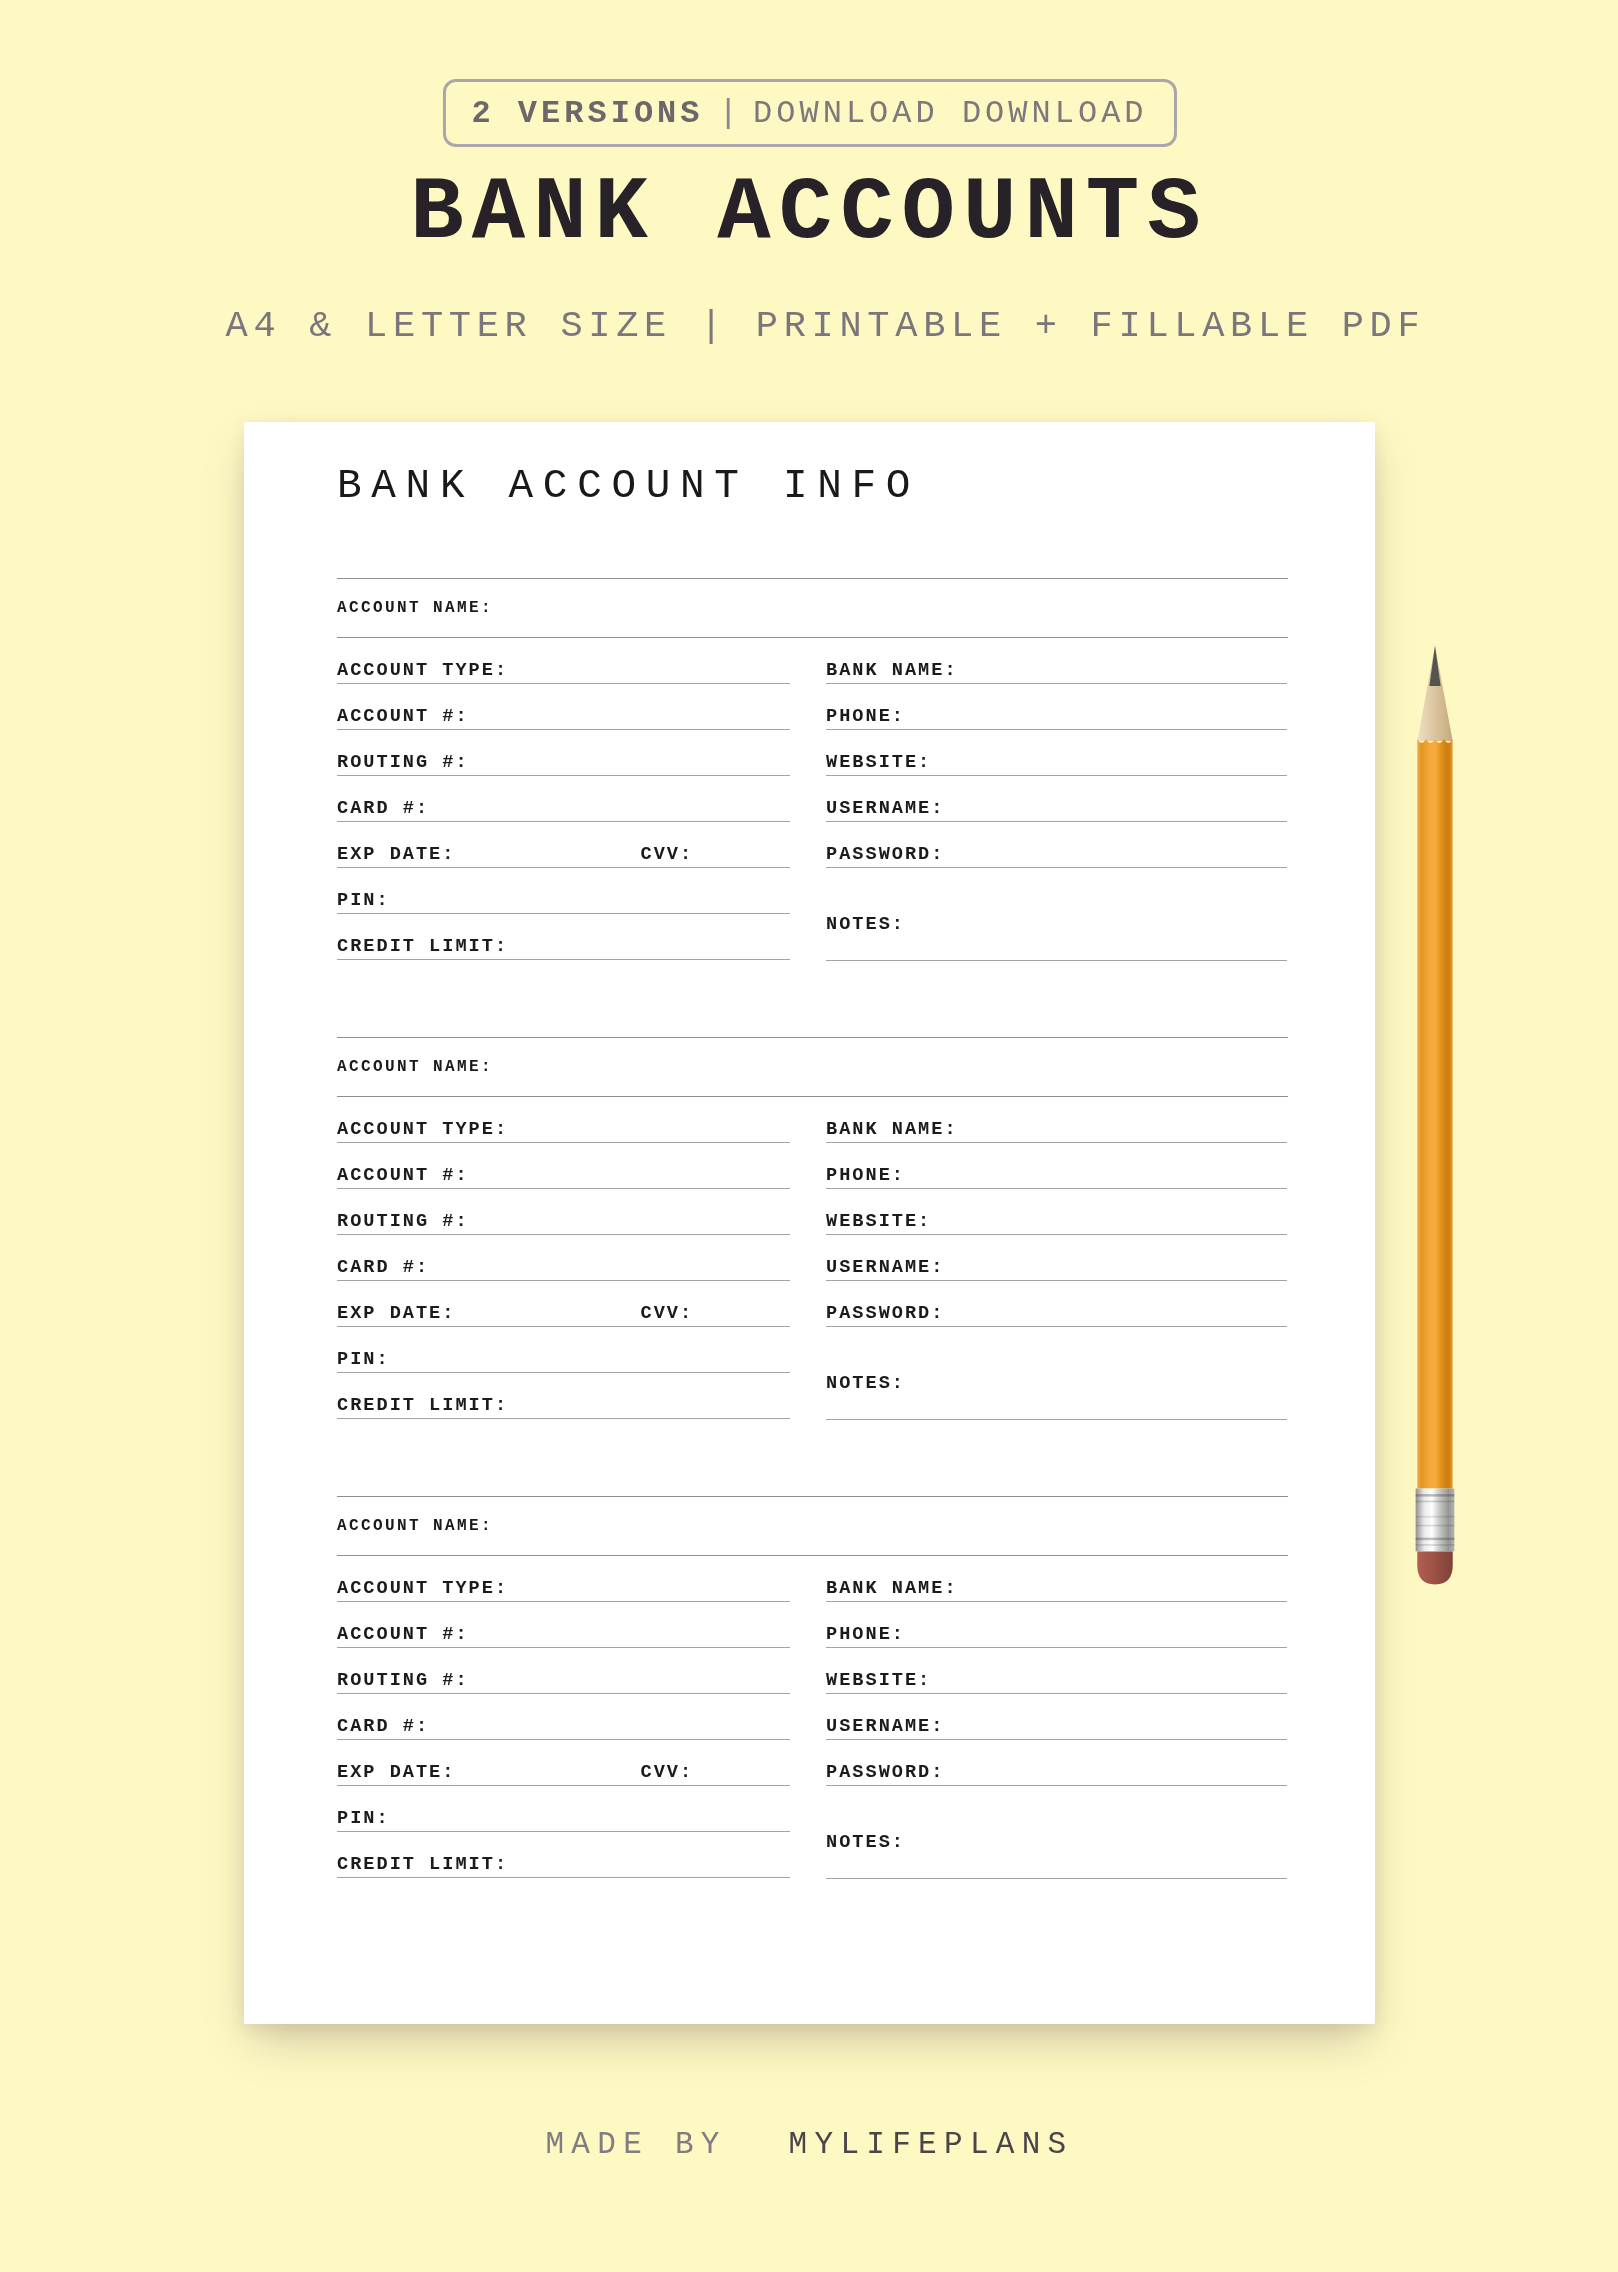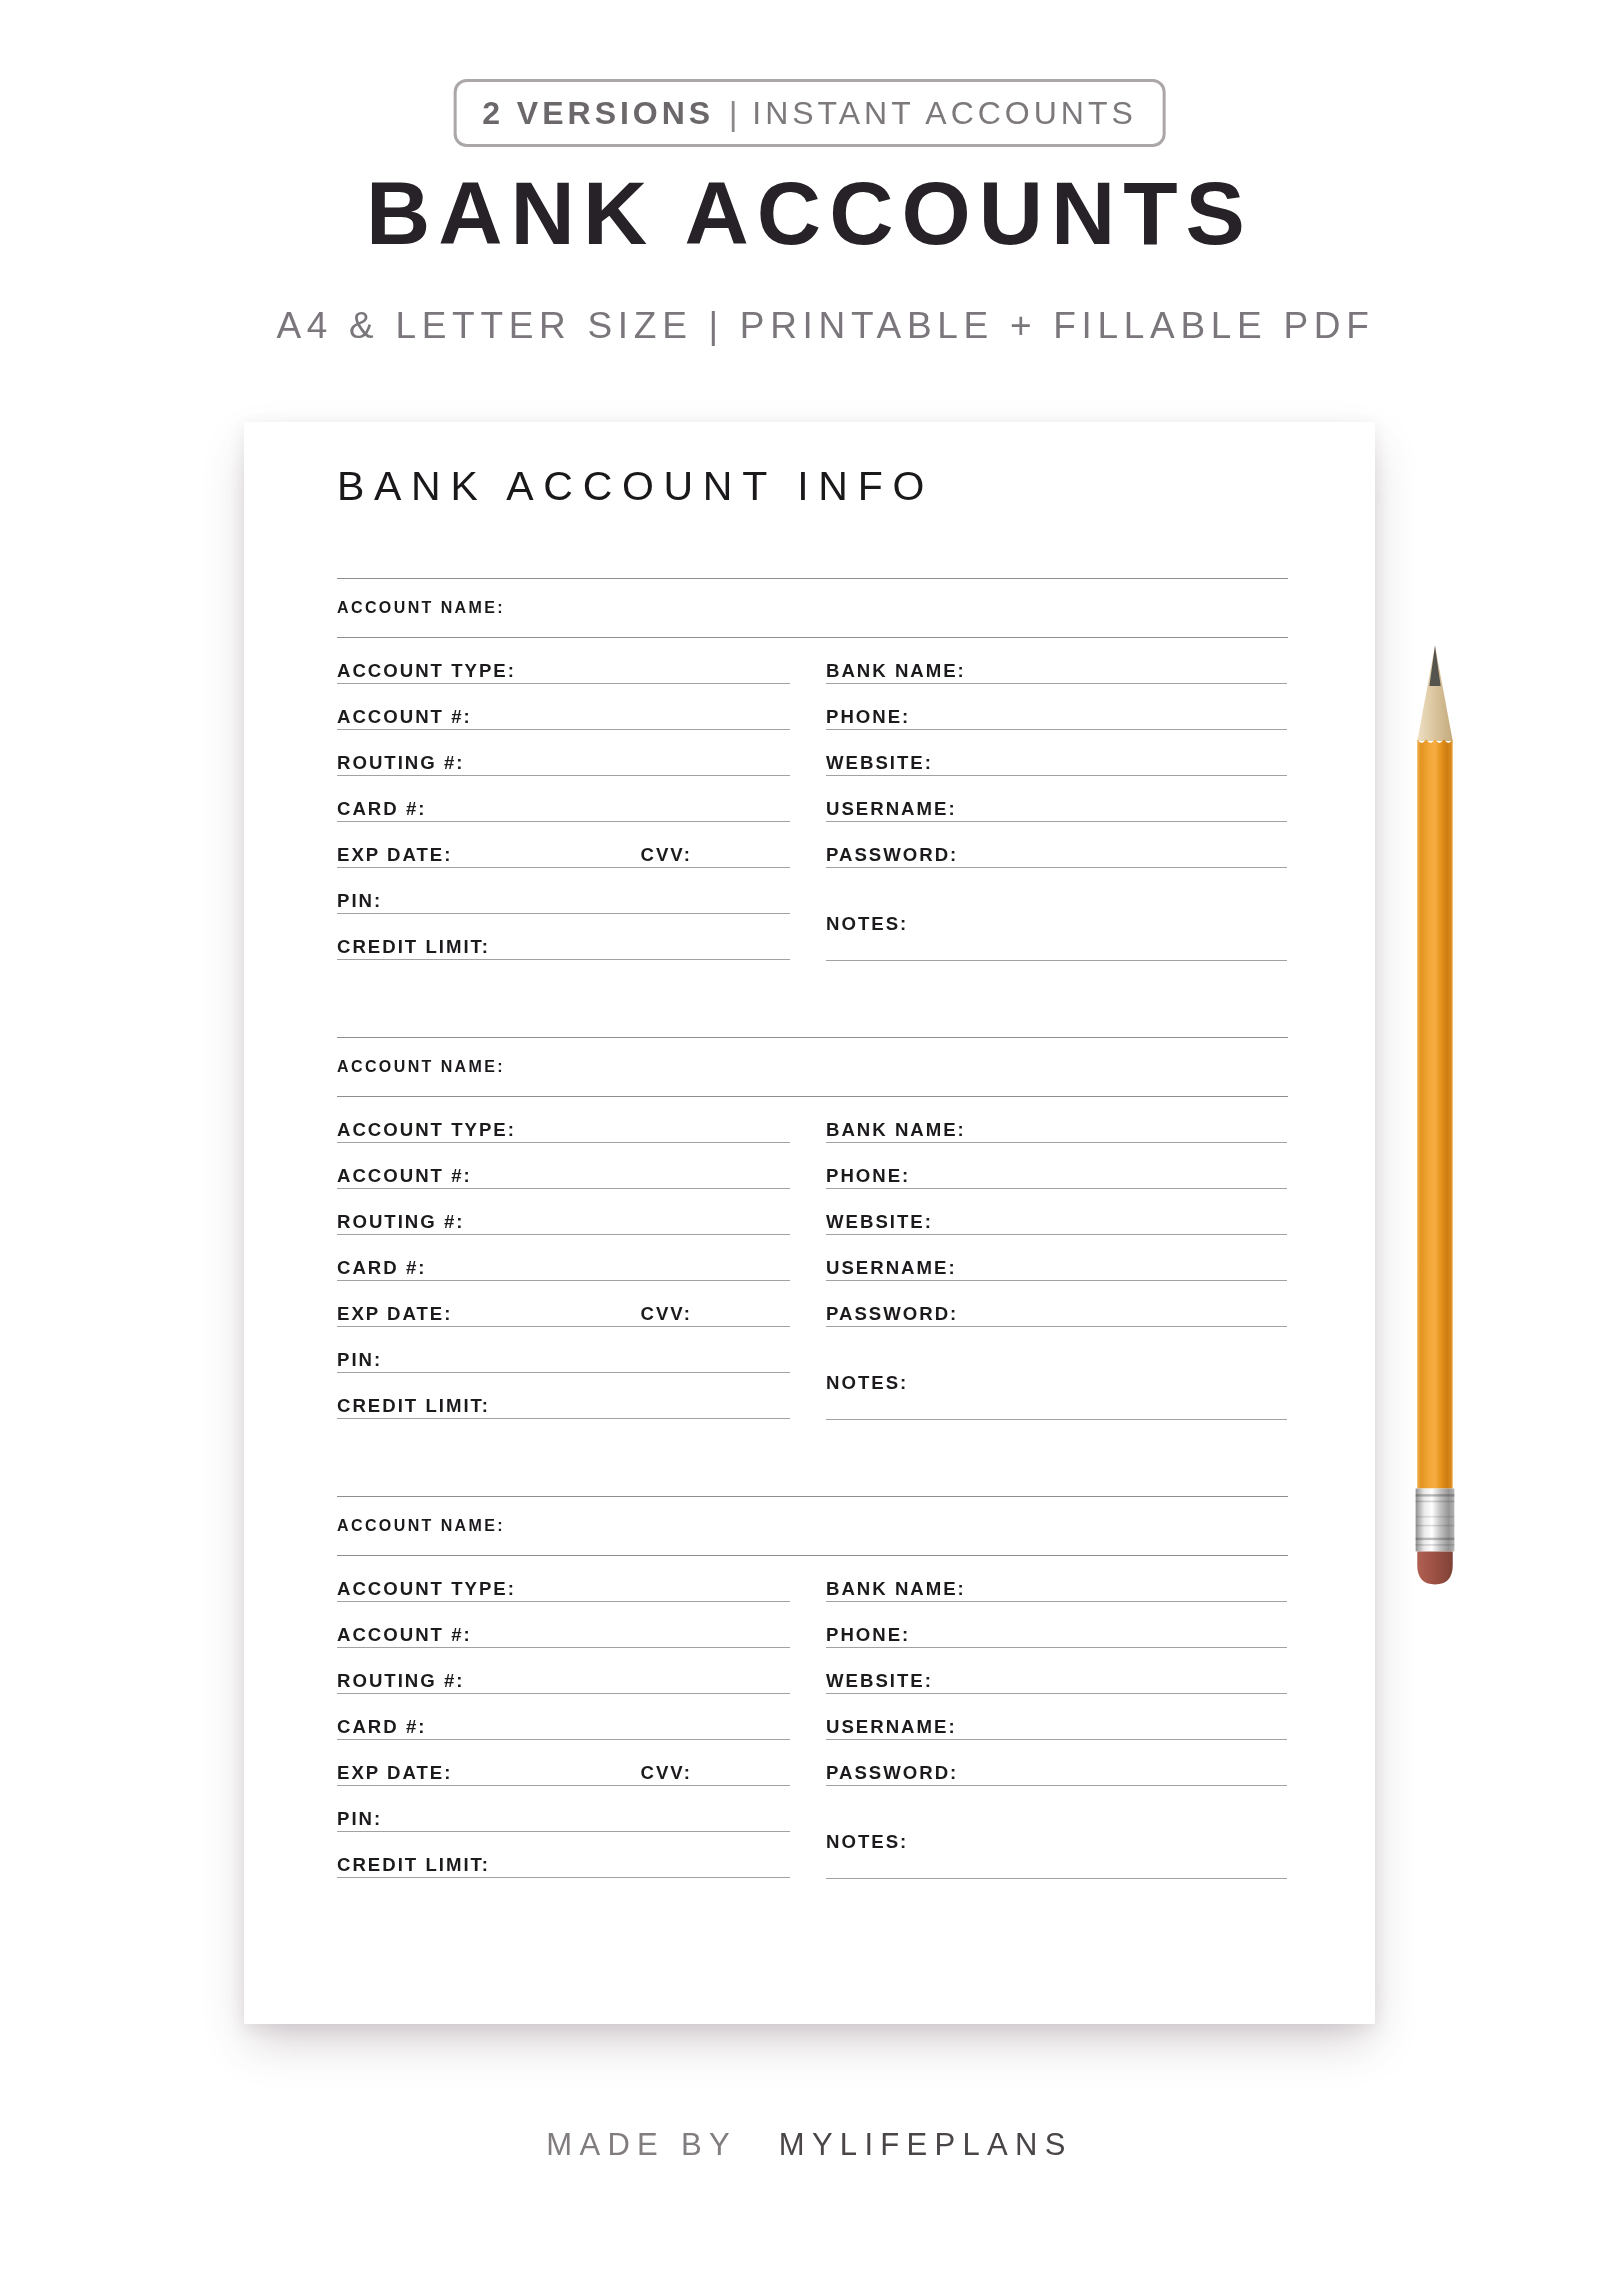--- a/index.html
+++ b/index.html
@@ -1,21 +1,21 @@
 <!DOCTYPE html>
 <html style="font-size:13px"><head>
 <meta charset="utf-8">
 <style>
   html,body{margin:0;padding:0;background:#e8e2e5;}
   .canvas{
     position:relative;
     width:1619px;height:2273px;
-    background:#ffffff;
+    background:#fef9c3;
     overflow:hidden;
-    font-family:Liberation Sans, sans-serif;
+    font-family:Liberation Mono, monospace;
   }
   
   .badge{
     position:absolute;top:79px;left:50%;transform:translateX(-50%);
     height:68px;box-sizing:border-box;
     display:inline-flex;align-items:center;
     border:3.2px solid #aba6a9;border-radius:13px;
     padding:0 26px;white-space:nowrap;
   }
   .badge .v{font-size:32px;font-weight:700;letter-spacing:4px;color:#6c676b;}
@@ -74,21 +74,21 @@
   .footer .brand{font-weight:400;color:#4a4549;margin-left:10px;}
 </style>
 </head>
 <body>
 
 <div class="canvas">
 
   <div class="badge">
     <span class="v">2 VERSIONS</span>
     <span class="sep">|</span>
-    <span class="d">INSTANT ACCOUNTS</span>
+    <span class="d">DOWNLOAD DOWNLOAD</span>
   </div>
 
   <h1 class="title">BANK ACCOUNTS</h1>
   <div class="subtitle">A4 &amp; LETTER SIZE | PRINTABLE + FILLABLE PDF</div>
 
   <div class="sheet">
     <h2>BANK ACCOUNT INFO</h2>
 
     <section class="sec">
       <div class="sec-name">ACCOUNT NAME:</div>

